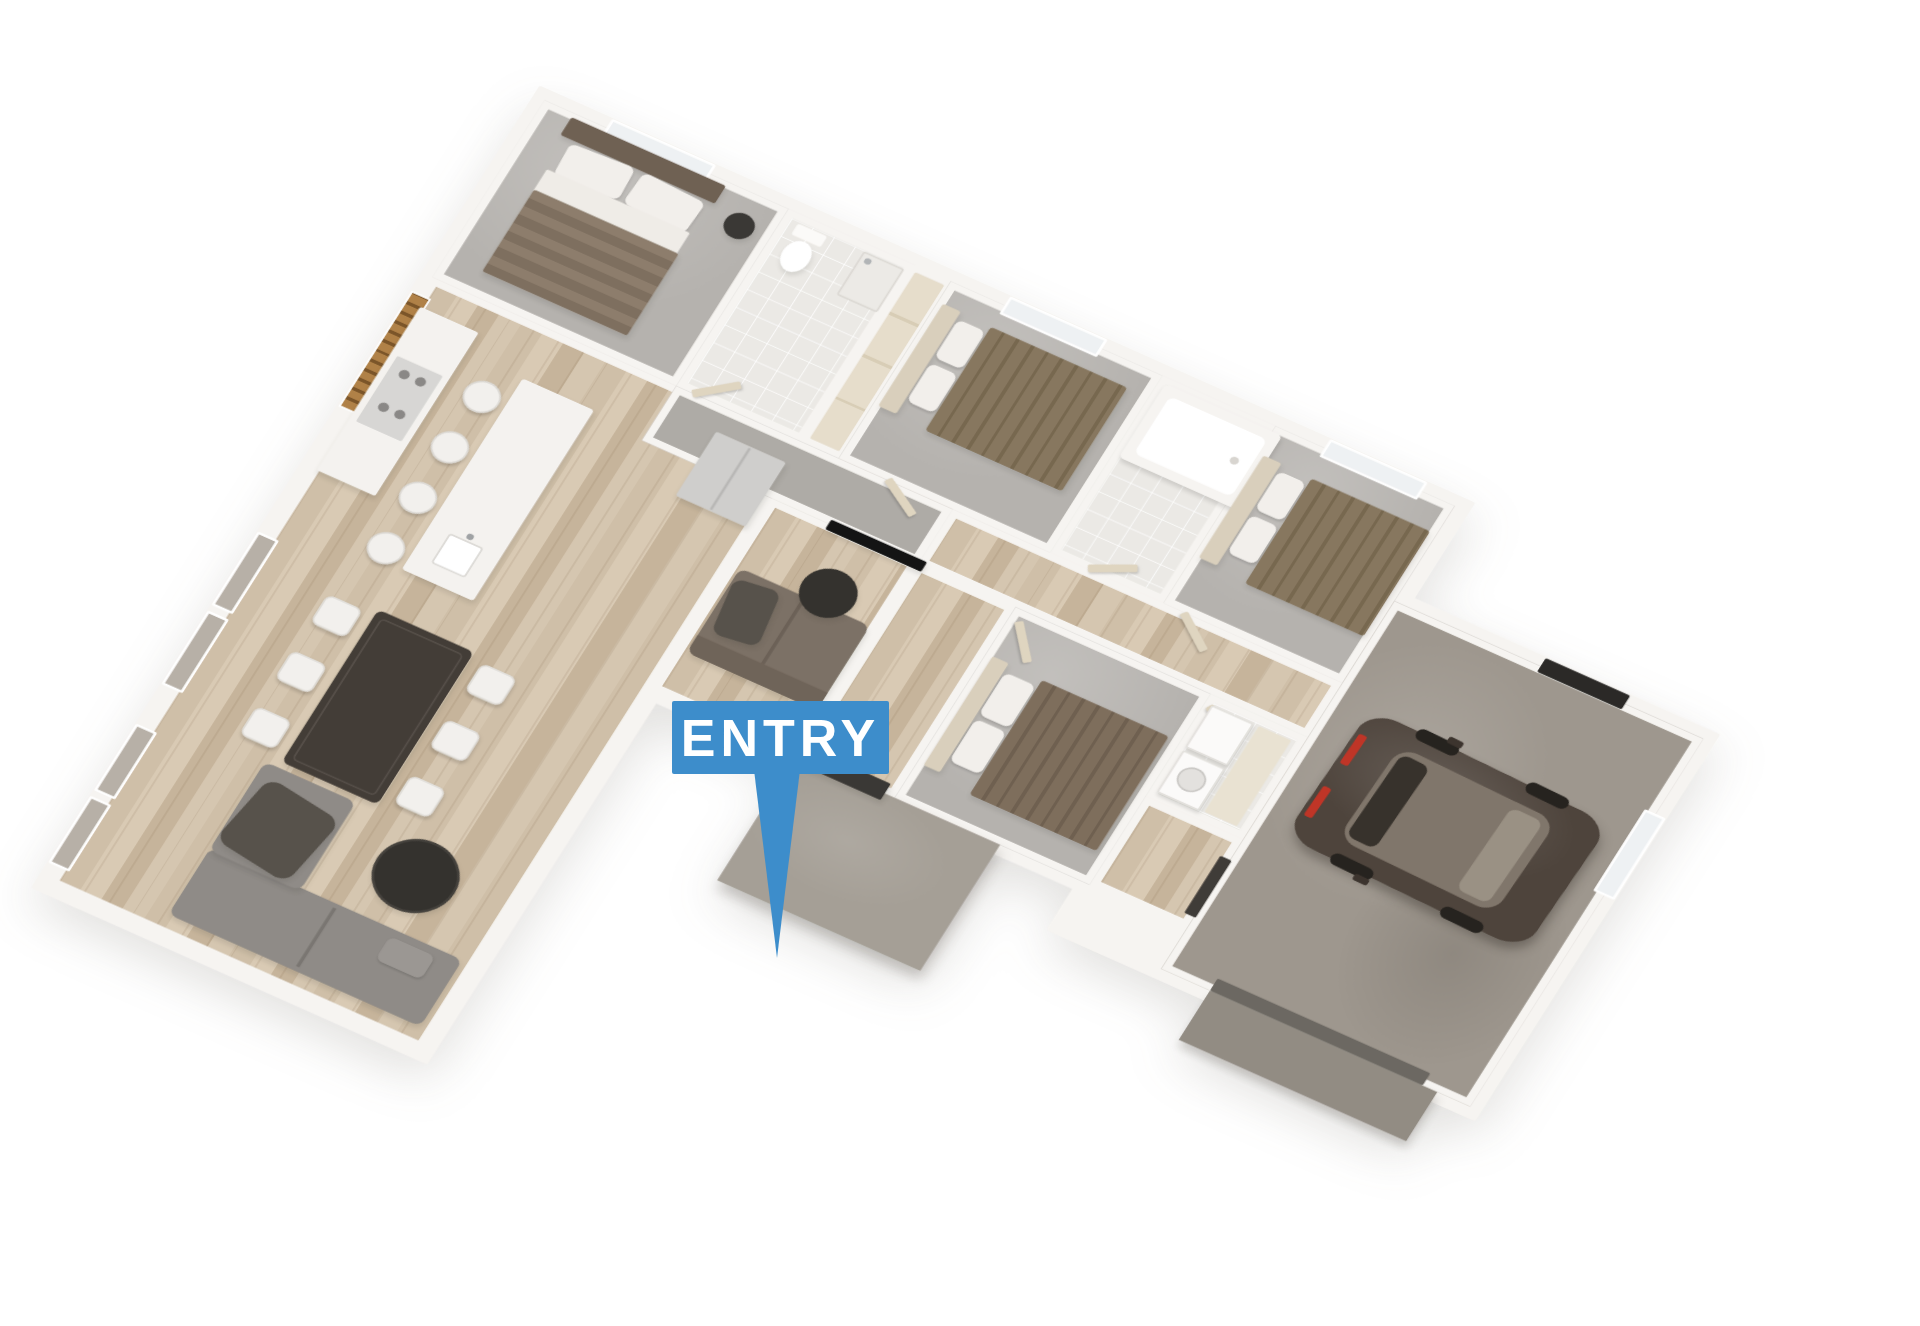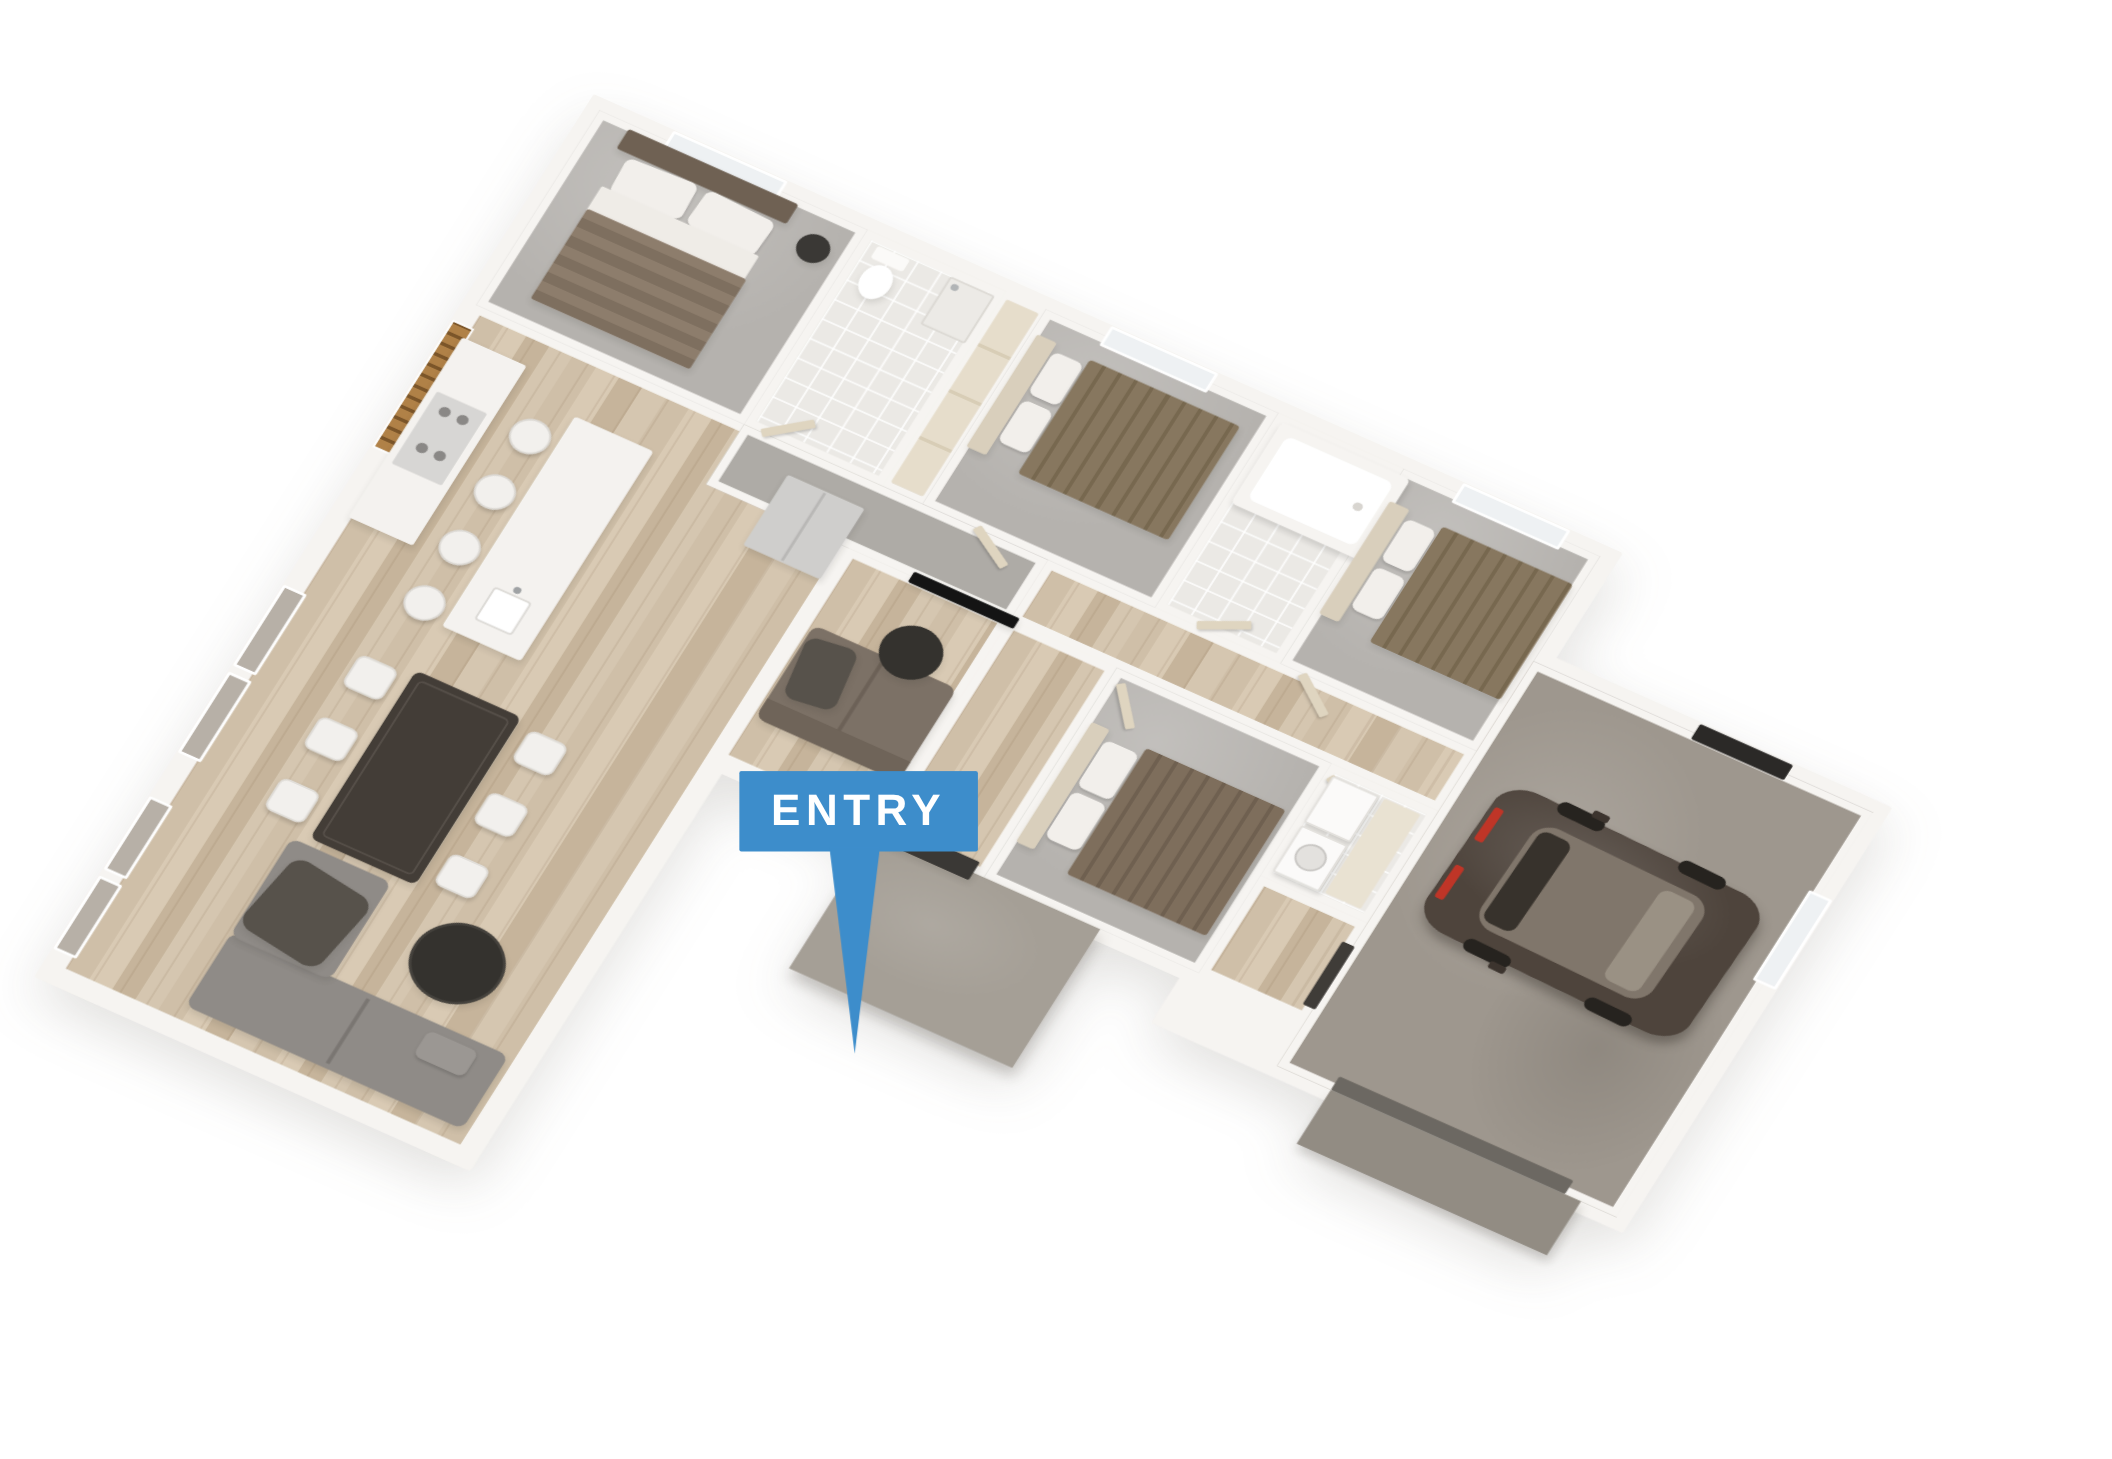--- a/index.html
+++ b/index.html
@@ -59,21 +59,21 @@
       border-radius:22px;}
   .car .rearglass{left:58px;top:34px;width:36px;height:122px;background:#37322c;border-radius:10px;}
   .car .windshield{left:196px;top:34px;width:40px;height:122px;background:#9a9184;border-radius:10px;}
   .car .tail{width:10px;height:44px;background:var(--car_light);border-radius:3px;left:5px;}
   .car .wheel{width:52px;height:16px;background:#26231f;border-radius:8px;}
   .car .mirror{width:18px;height:9px;background:#3c342e;border-radius:3px;}
   
   #entry-callout{position:absolute;left:0;top:0;z-index:50;}
   #entry-box{position:absolute;left:672px;top:701px;width:217px;height:73px;
       background:var(--blue);border-radius:2px;display:flex;align-items:center;justify-content:center;}
-  #entry-box span{color:#fff;font-size:40px;font-weight:800;letter-spacing:5px;}
+  #entry-box span{color:#fff;font-size:52px;font-weight:800;letter-spacing:5px;}
   #entry-pointer{position:absolute;left:754px;top:770px;width:46px;height:188px;
       background:var(--blue);clip-path:polygon(0 0,100% 0,50% 100%);}
 </style>
 </head>
 <body>
 
 <div id="stage">
   <div id="plan">
 
     <div class="base" style="left:-14px;top:-14px;width:1152px;height:368px;"></div>

